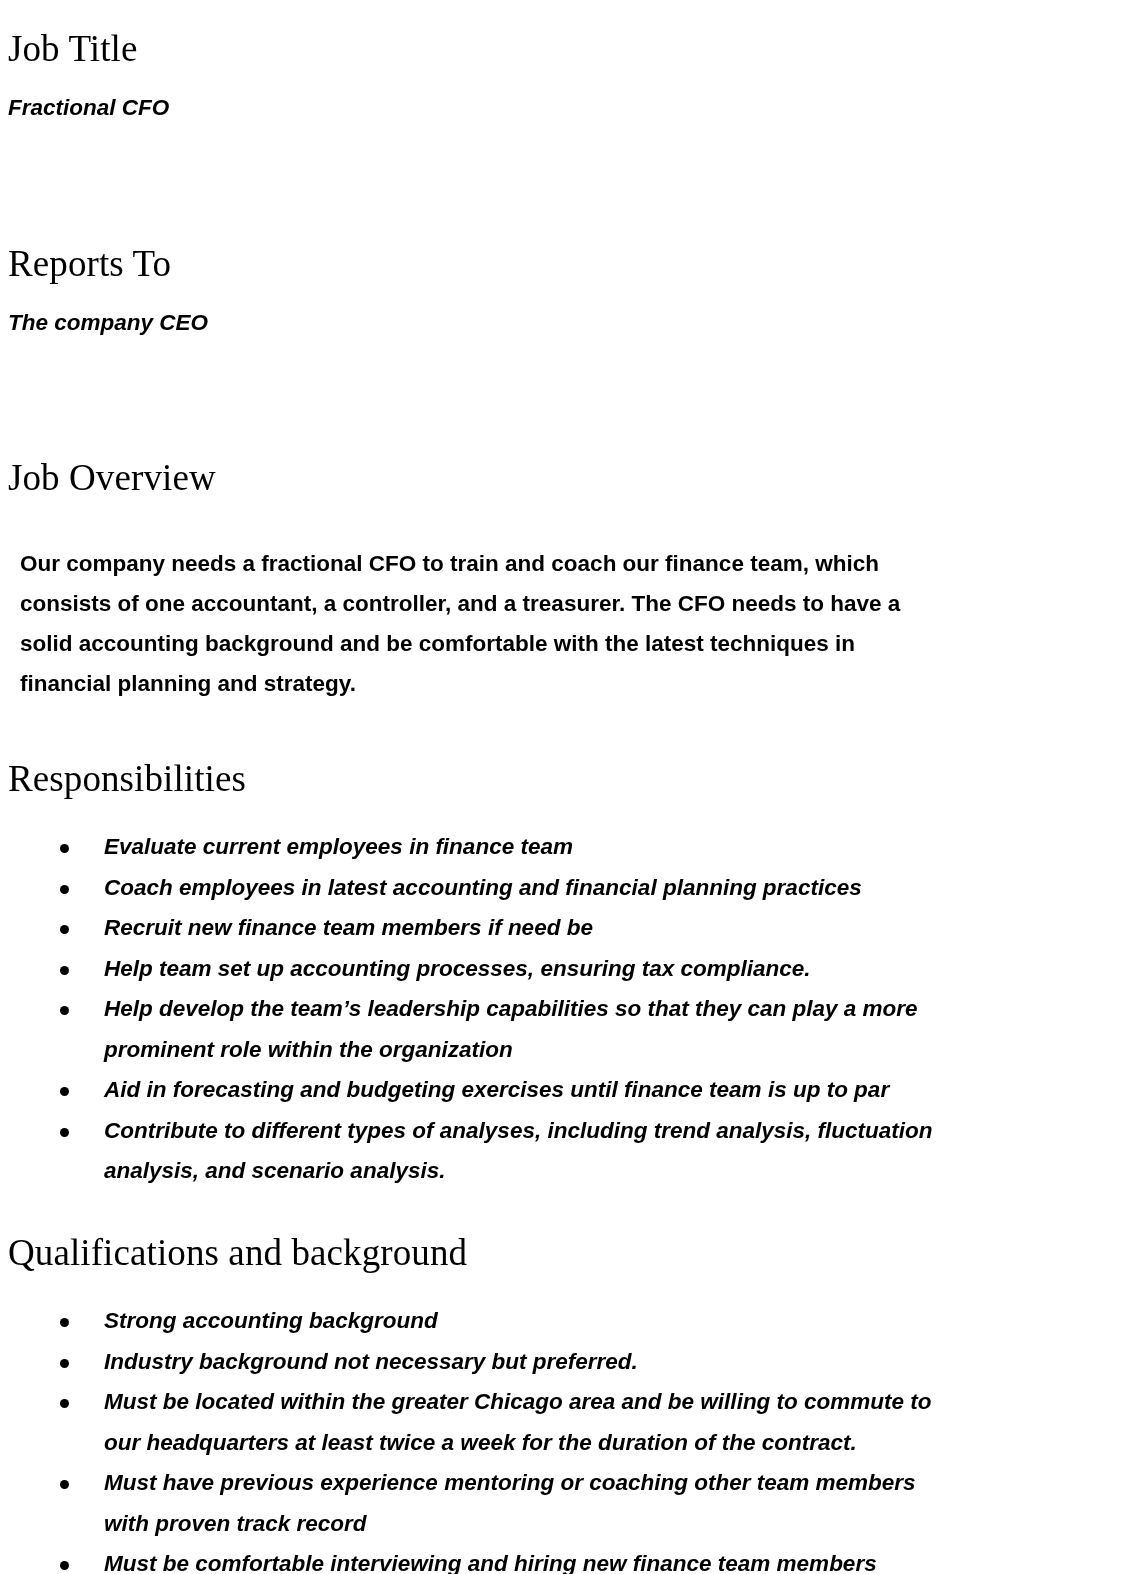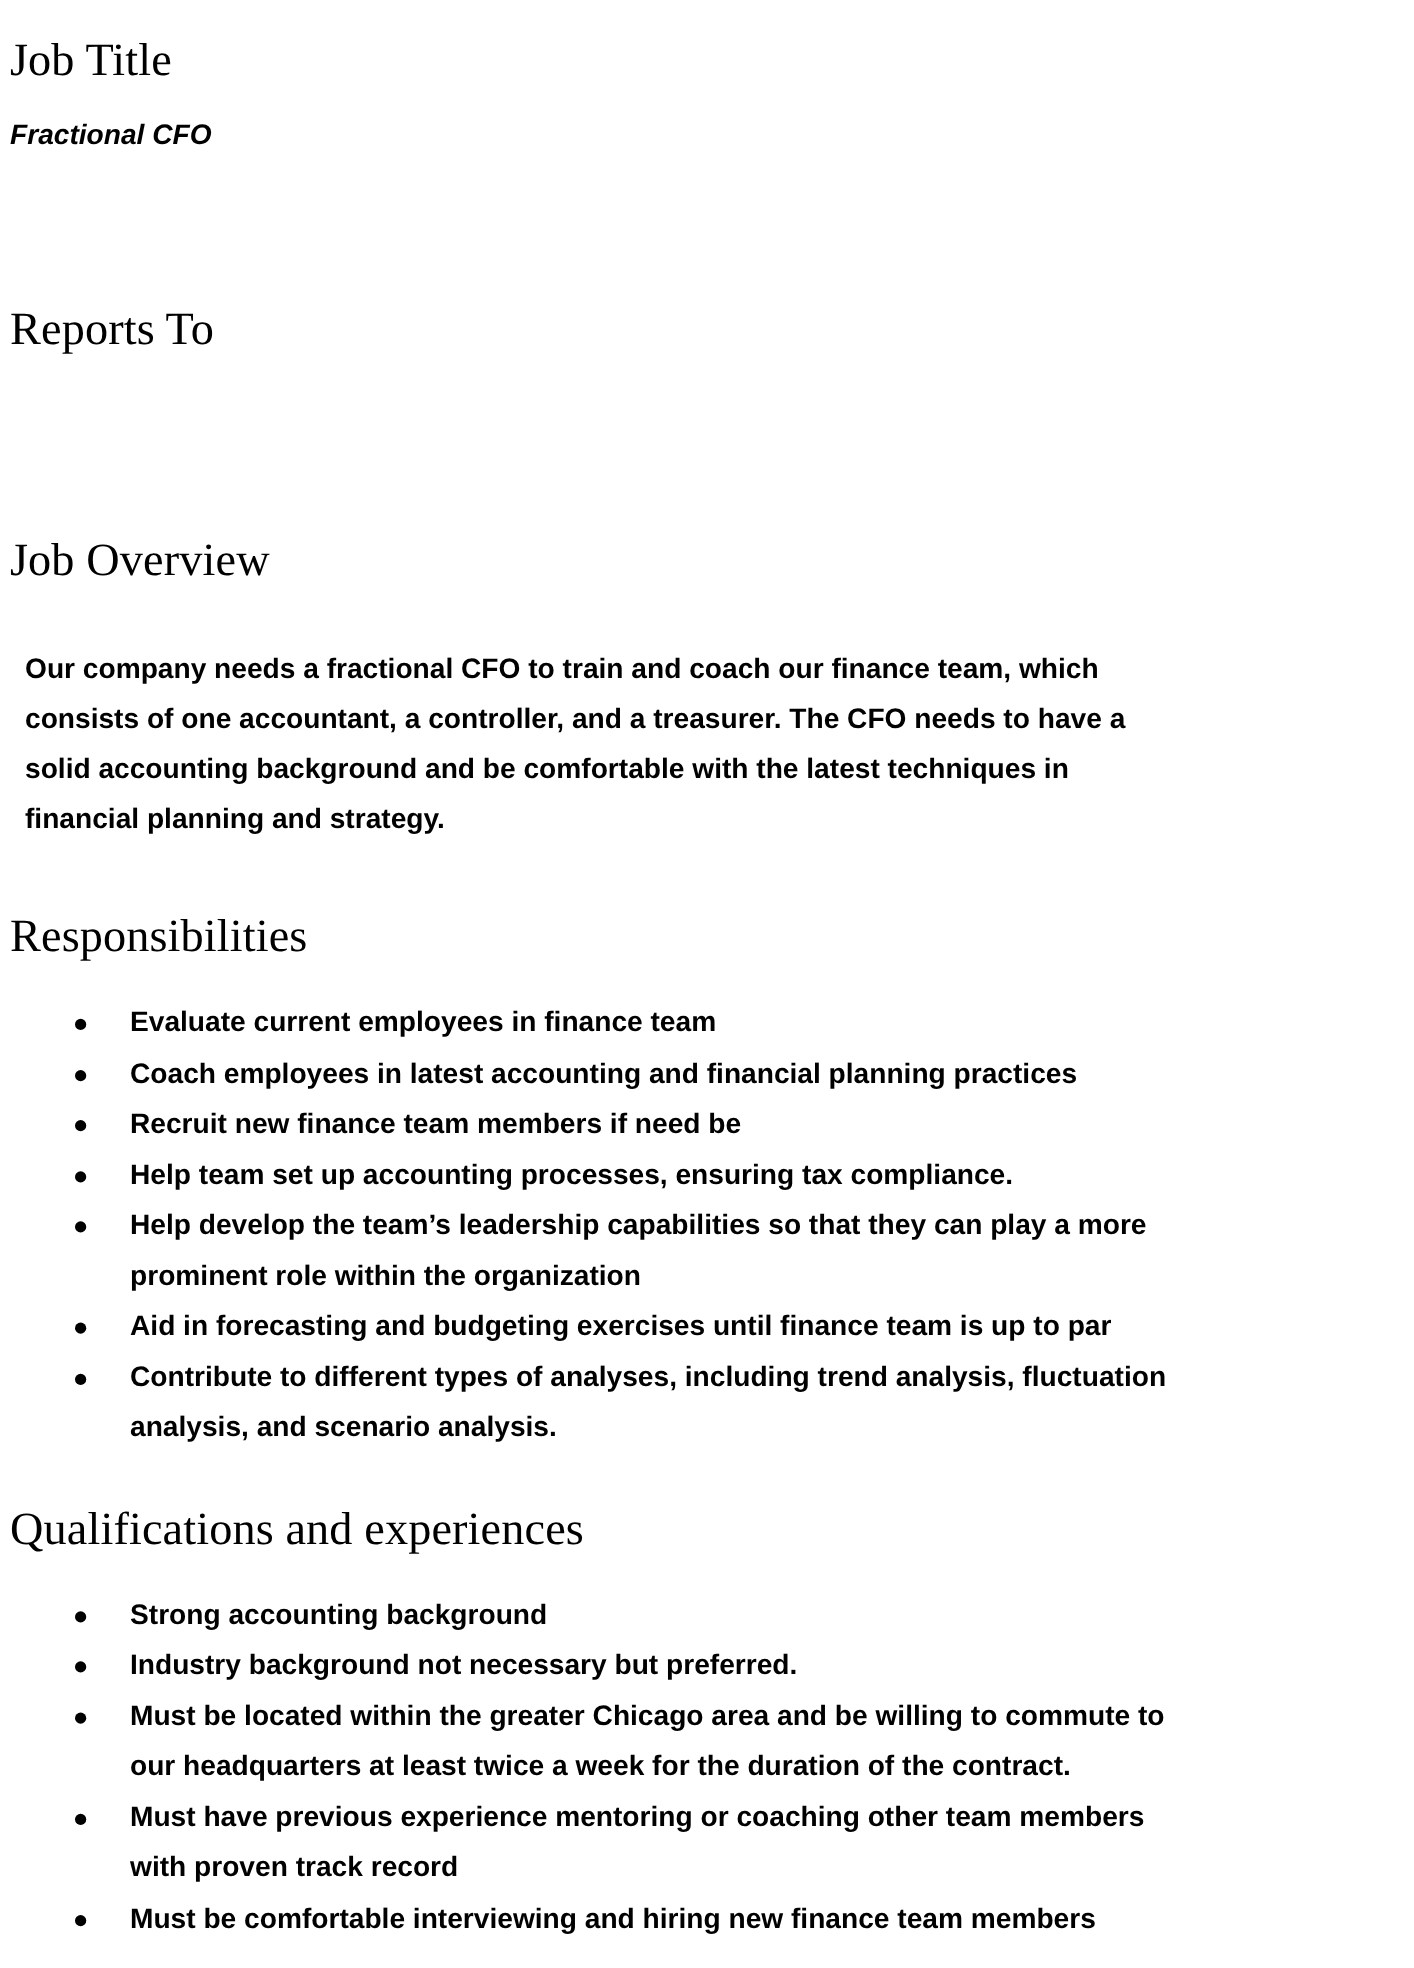--- a/index.html
+++ b/index.html
@@ -71,20 +71,21 @@
 
   ul.bullets > li {
     position: relative;
     font-family: "Liberation Sans", sans-serif;
     font-weight: 700;
     font-size: 22.5px;
     line-height: 40.5px;
     color: #000000;
     padding-left: 96px;
     margin: 0;
+    font-style: italic;
   }
 
   ul.bullets > li::before {
     content: "";
     position: absolute;
     left: 52px;
     top: 17px;
     width: 9px;
     height: 9px;
     border-radius: 50%;
@@ -101,20 +102,21 @@
     <h2 class="section-heading">Job Title</h2>
     <div class="gap-after-heading"></div>
     <p class="sub-value">Fractional CFO</p>
   </div>
 
   <div class="gap-section-lg"></div>
 
   <div>
     <h2 class="section-heading">Reports To</h2>
     <div class="gap-after-heading"></div>
+    <p class="sub-value">The company CEO</p>
   </div>
 
   <div class="gap-section-lg"></div>
 
   <div>
     <h2 class="section-heading">Job Overview</h2>
     <div class="gap-para"></div>
     <p class="body-text">Our company needs a fractional CFO to train and coach our finance team, which consists of one accountant, a controller, and a treasurer. The CFO needs to have a solid accounting background and be comfortable with the latest techniques in financial planning and strategy.</p>
   </div>
 
@@ -130,21 +132,21 @@
       <li>Help team set up accounting processes, ensuring tax compliance.</li>
       <li>Help develop the team’s leadership capabilities so that they can play a more prominent role within the organization</li>
       <li>Aid in forecasting and budgeting exercises until finance team is up to par</li>
       <li>Contribute to different types of analyses, including trend analysis, fluctuation analysis, and scenario analysis.</li>
     </ul>
   </div>
 
   <div style="height:40px"></div>
 
   <div>
-    <h2 class="section-heading">Qualifications and experiences</h2>
+    <h2 class="section-heading">Qualifications and background</h2>
     <div class="gap-section-md"></div>
     <ul class="bullets">
       <li>Strong accounting background</li>
       <li>Industry background not necessary but preferred.</li>
       <li>Must be located within the greater Chicago area and be willing to commute to our headquarters at least twice a week for the duration of the contract.</li>
       <li>Must have previous experience mentoring or coaching other team members with proven track record</li>
       <li>Must be comfortable interviewing and hiring new finance team members</li>
     </ul>
   </div>
 

